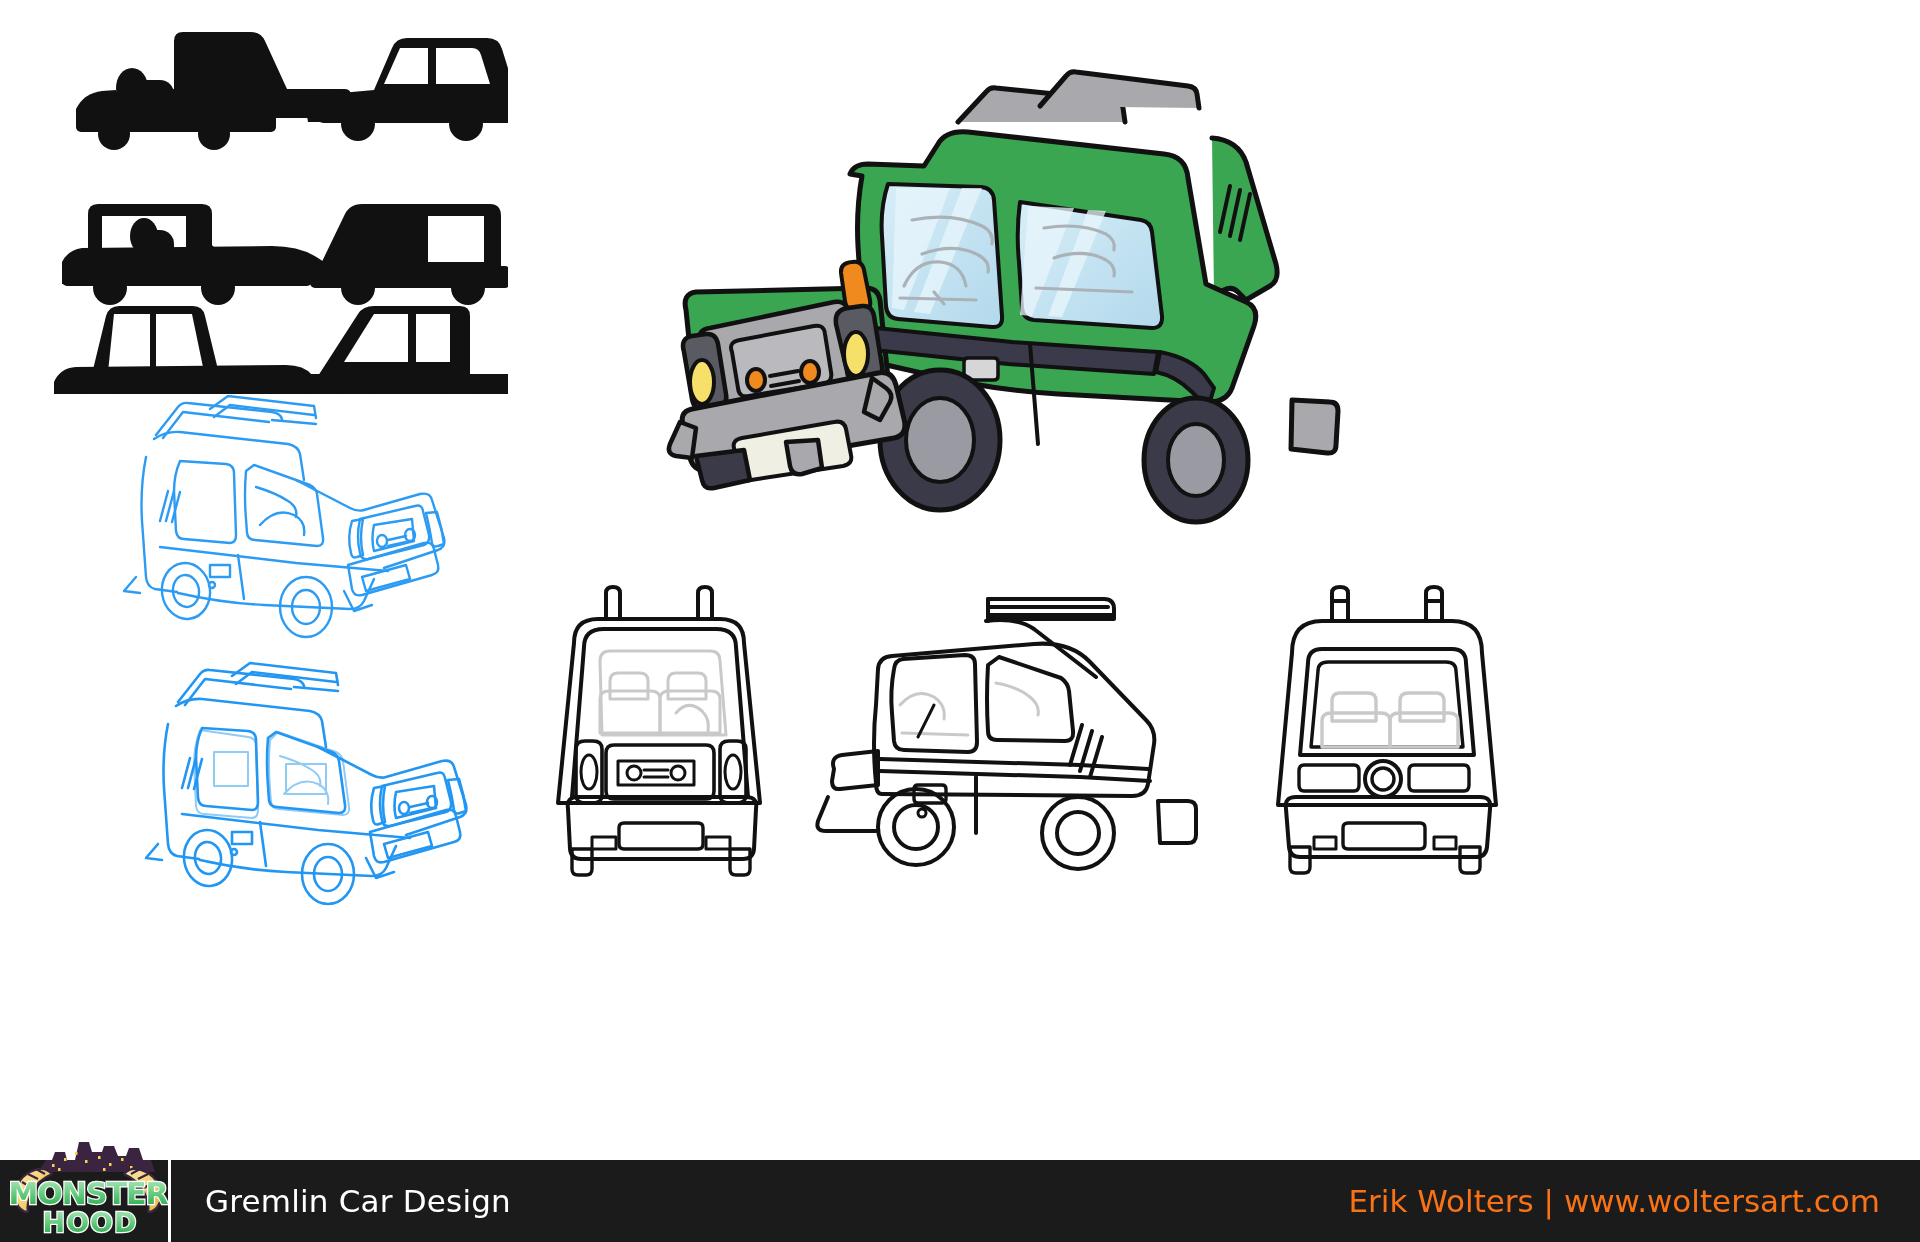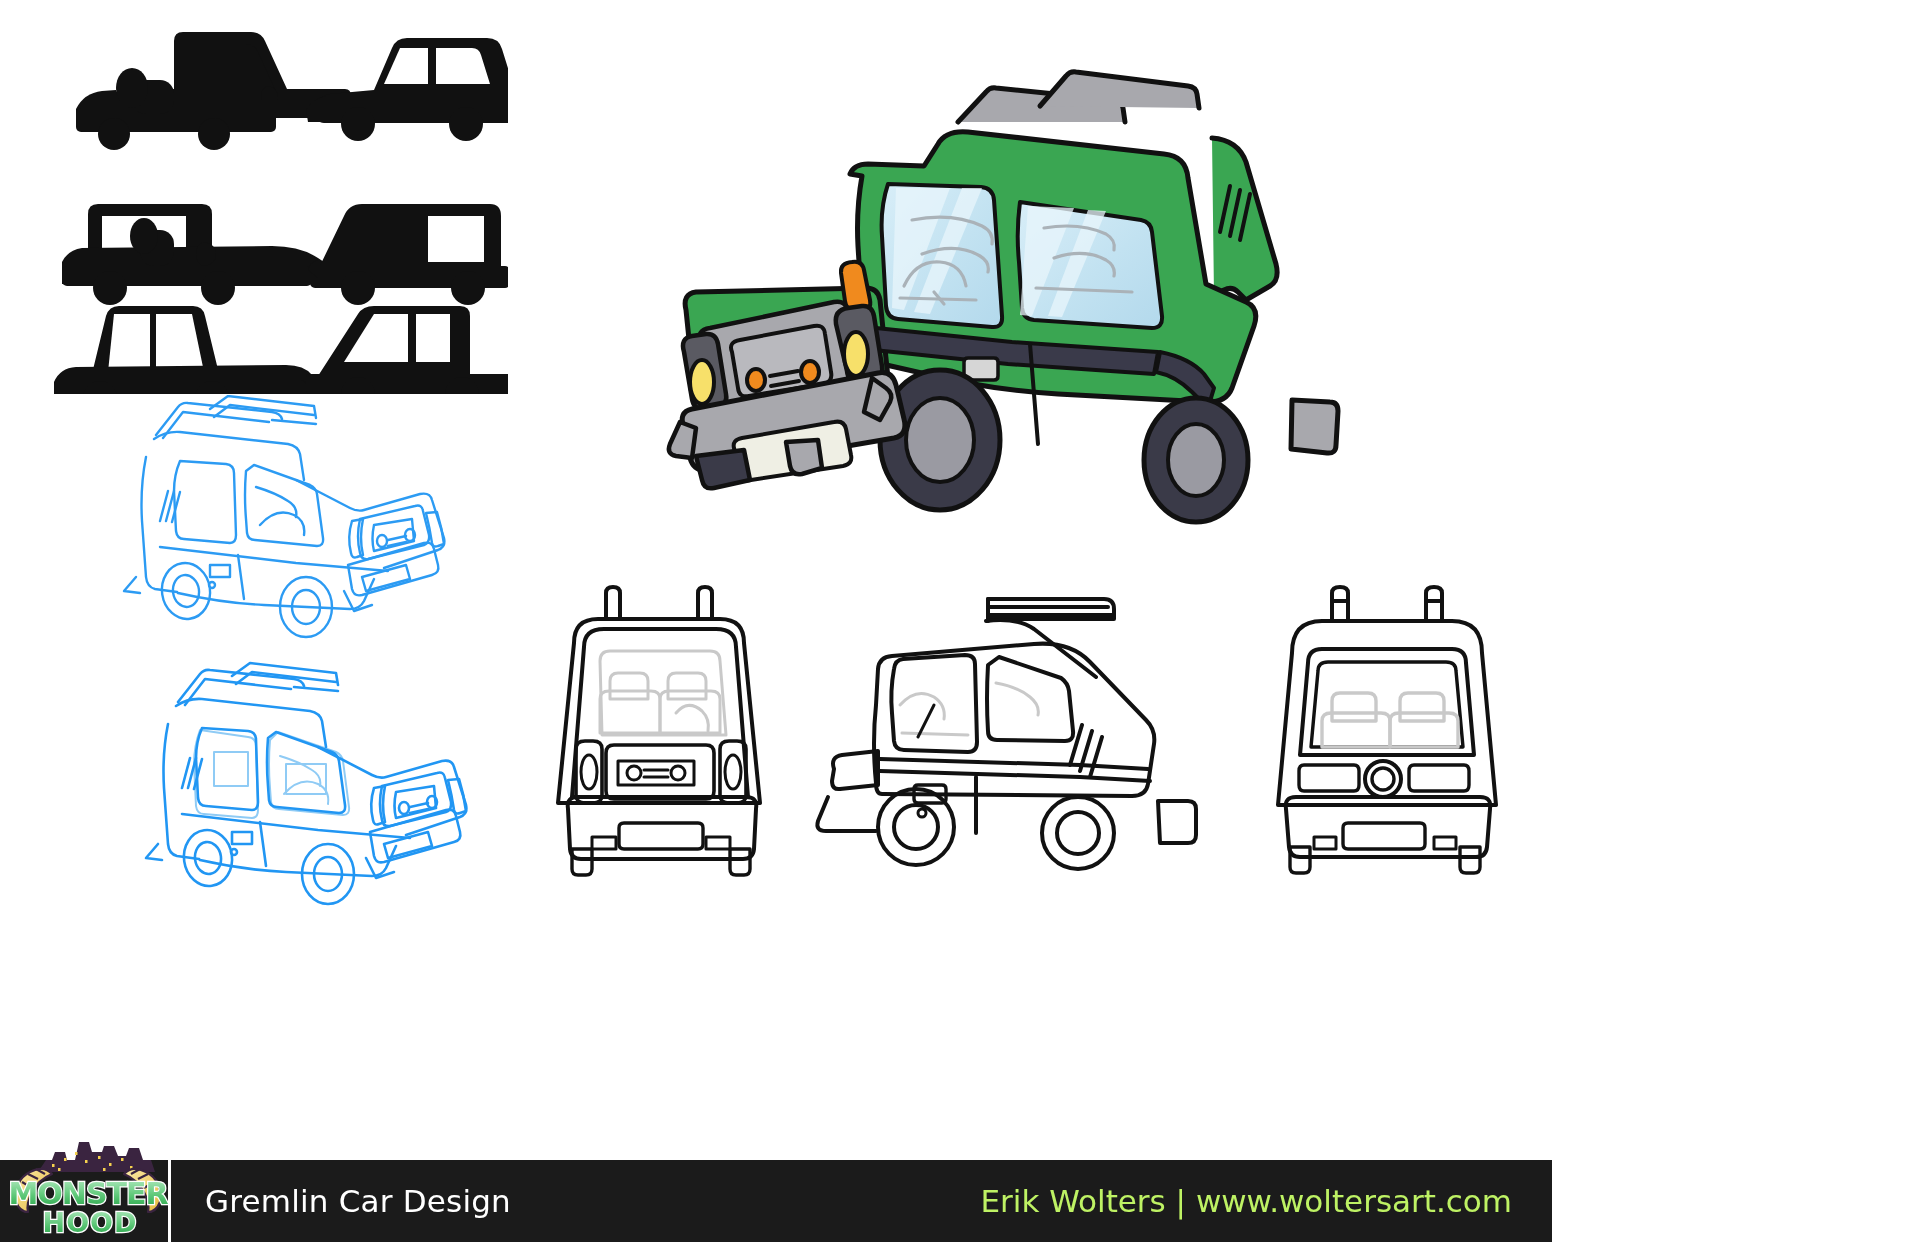--- a/index.html
+++ b/index.html
@@ -5,33 +5,33 @@
 <style>
   html,body{margin:0;padding:0;background:#ffffff;}
   body{
     font-family:"Liberation Sans", sans-serif;
     width:1920px;height:1242px;overflow:hidden;position:relative;
   }
   #sheet{position:absolute;inset:0;background:#fff;}
 
   
   #footer{
-    position:absolute;left:0;bottom:0;width:1552px;height:82px;
+    position:absolute;left:0;bottom:0;width:1920px;height:82px;
     background:#1b1b1b;display:flex;align-items:center;z-index:40;
   }
   #footer .logo-slot{width:168px;height:82px;position:relative;flex:0 0 auto;}
   #footer .divider{width:3px;height:82px;background:#ffffff;flex:0 0 auto;}
   #footer .title{
     color:#ffffff;font-size:31px;letter-spacing:.2px;
     font-family:"DejaVu Sans", sans-serif;font-weight:400;
     margin-left:34px;white-space:nowrap;
   }
   #footer .spacer{flex:1 1 auto;}
   #footer .credit{
-    color:#bef264;font-size:31px;margin-right:40px;white-space:nowrap;
+    color:#f97316;font-size:31px;margin-right:40px;white-space:nowrap;
     font-family:"DejaVu Sans", sans-serif;
   }
 
   
   #logo-badge{position:absolute;left:8px;bottom:0;width:160px;height:110px;z-index:50;}
 </style>
 </head>
 <body>
 
 <div id="sheet">

